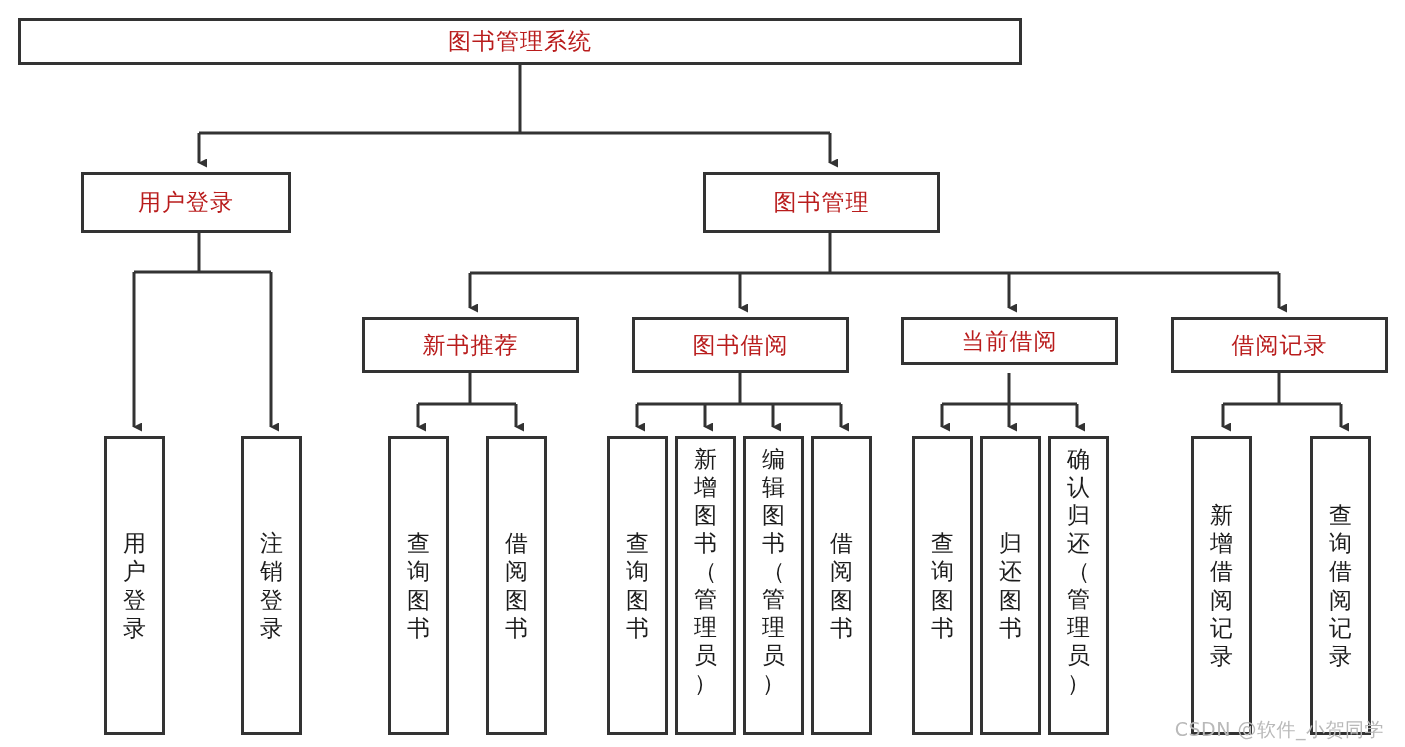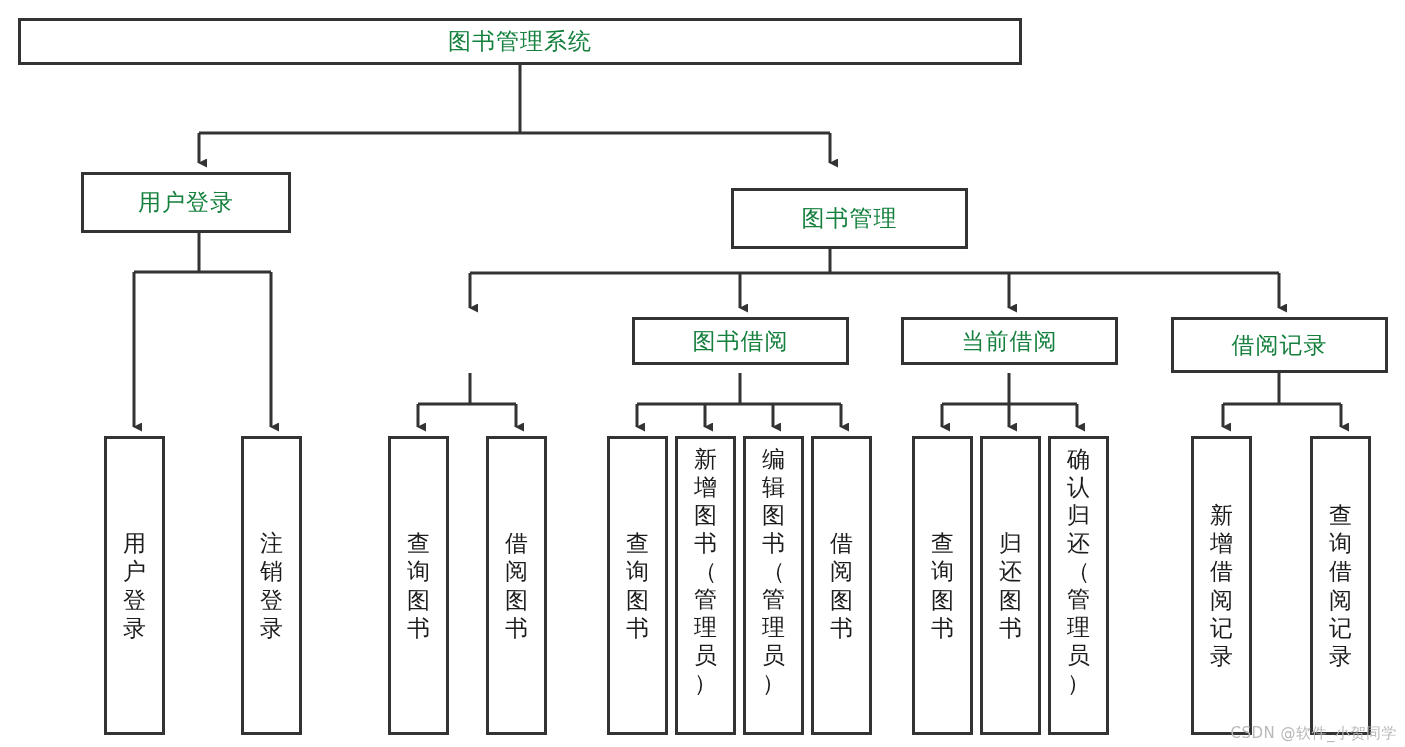--- a/index.html
+++ b/index.html
@@ -30,21 +30,21 @@
   .node-label-h {
     position: absolute;
     left: 0;
     top: 0;
     width: 100%;
     height: 100%;
     display: flex;
     align-items: center;
     justify-content: center;
     font-size: 23px;
-    color: #15803d;
+    color: #b91c1c;
     letter-spacing: 1px;
     white-space: nowrap;
   }
   .node-label-v {
     position: absolute;
     left: 0;
     width: 100%;
     display: flex;
     flex-direction: column;
     align-items: center;
@@ -67,23 +67,23 @@
   .connector-svg {
     position: absolute;
     left: 0;
     top: 0;
     width: 1405px;
     height: 747px;
     pointer-events: none;
   }
   .watermark {
     position: absolute;
-    right: 8px;
+    right: 21px;
     bottom: 4px;
-    font-size: 15px;
+    font-size: 19px;
     color: #b9b9b9;
     white-space: nowrap;
     letter-spacing: 0.5px;
   }
 </style>
 </head>
 <body>
 
 <div id="diagram-root">
 
@@ -137,25 +137,28 @@
     </g>
   </svg>
 
   <div class="node-box" style="left:18px; top:18px; width:1004px; height:47px;">
     <div class="node-label-h">图书管理系统</div>
   </div>
 
   <div class="node-box" style="left:81px; top:172px; width:210px; height:61px;">
     <div class="node-label-h">用户登录</div>
   </div>
-  <div class="node-box" style="left:731px; top:172px; width:237px; height:61px;margin-top:16px;">
+  <div class="node-box" style="left:703px; top:172px; width:237px; height:61px;">
     <div class="node-label-h">图书管理</div>
   </div>
 
-  <div class="node-box" style="left:632px; top:317px; width:217px; height:48px;text-align:right;">
+  <div class="node-box" style="left:362px; top:317px; width:217px; height:56px;">
+    <div class="node-label-h">新书推荐</div>
+  </div>
+  <div class="node-box" style="left:632px; top:317px; width:217px; height:56px;text-align:right;">
     <div class="node-label-h">图书借阅</div>
   </div>
   <div class="node-box" style="left:901px; top:317px; width:217px; height:48px;">
     <div class="node-label-h">当前借阅</div>
   </div>
   <div class="node-box" style="left:1171px; top:317px; width:217px; height:56px;text-align:center;">
     <div class="node-label-h">借阅记录</div>
   </div>
 
   <div class="node-box leaf-box" style="left:104px; top:436px; width:61px; height:299px;">

